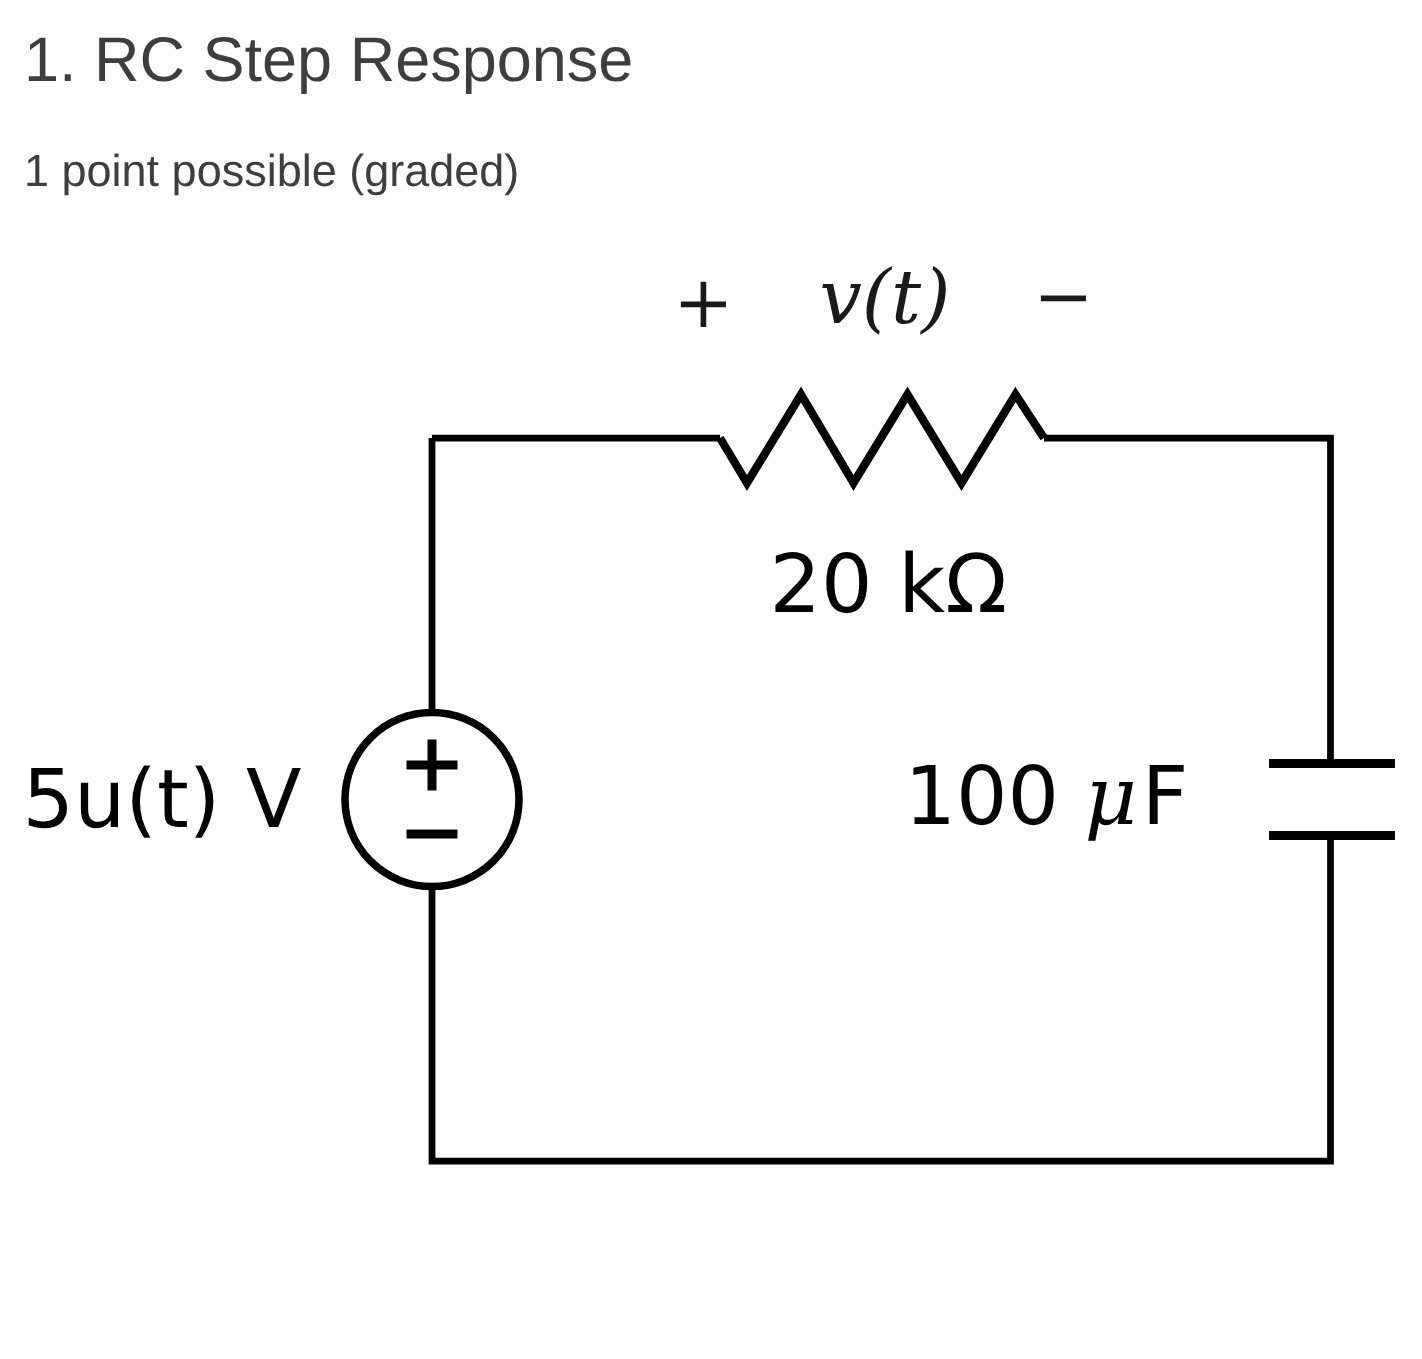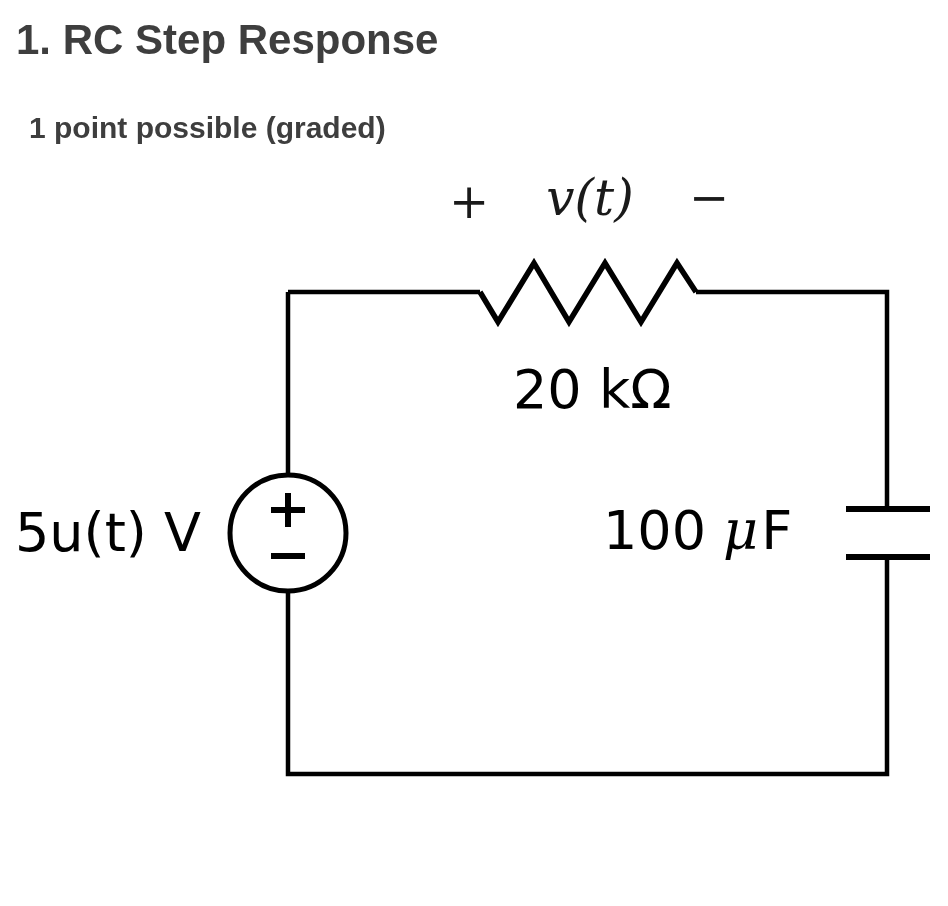--- a/index.html
+++ b/index.html
@@ -12,31 +12,31 @@
     overflow: hidden;
     font-family: "Liberation Sans", sans-serif;
   }
   .problem-title {
     position: absolute;
     top: 17px;
     left: 16px;
     margin: 0;
     font-size: 42px;
     line-height: 1.1;
-    font-weight: 700;
+    font-weight: 400;
     color: #3e3e3e;
   }
   .points-line {
     position: absolute;
     top: 98px;
     left: 16px;
-    margin: 13px;
+    margin: 0;
     font-size: 30px;
     line-height: 1.1;
-    font-weight: 700;
+    font-weight: 400;
     color: #3e3e3e;
   }
   .circuit-svg {
     position: absolute;
     top: 140px;
     left: 0;
     display: block;
   }
   .wire {
     fill: none;

